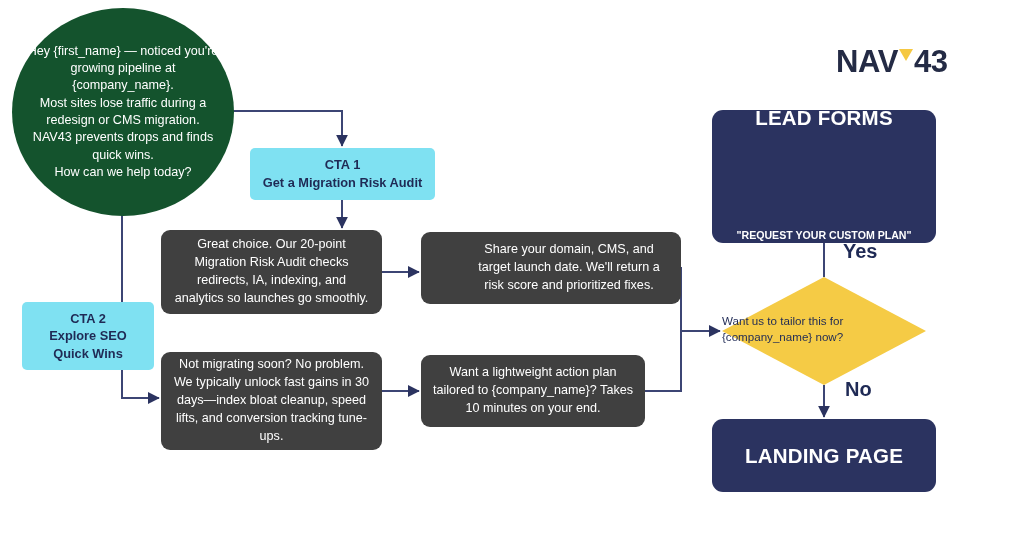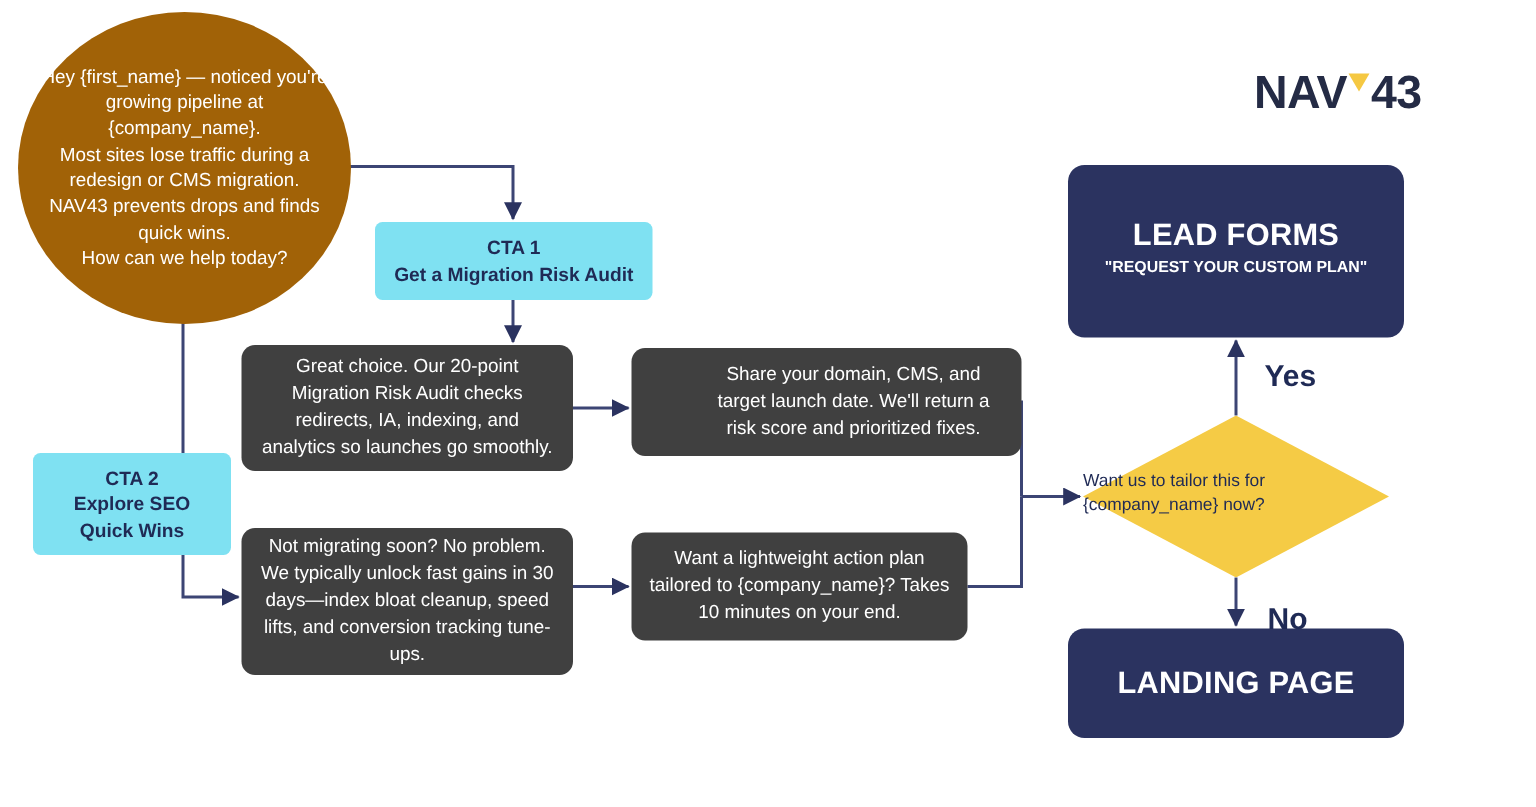--- a/index.html
+++ b/index.html
@@ -26,21 +26,21 @@
   }
 
   
   .ellipse-node {
     position: absolute;
     left: 12px;
     top: 8px;
     width: 222px;
     height: 208px;
     border-radius: 50%;
-    background: #a16207;
+    background: #14532d;
     display: flex;
     align-items: center;
     justify-content: center;
     z-index: 3;
   }
   .ellipse-text {
     color: #ffffff;
     font-size: 12.6px;
     line-height: 1.38;
     text-align: center;
@@ -97,21 +97,21 @@
   .outcome-node {
     position: absolute;
     background: #2b3360;
     border-radius: 11px;
     display: flex;
     flex-direction: column;
     align-items: center;
     justify-content: center;
     z-index: 3;
   }
-  #lead-forms { left: 712px; top: 110px; width: 224px; height: 115px; }
+  #lead-forms { left: 712px; top: 110px; width: 224px; height: 133px; justify-content: space-between; }
   #landing-page { left: 712px; top: 419px; width: 224px; height: 73px; }
   .outcome-title {
     color: #ffffff;
     font-size: 20.5px;
     font-weight: bold;
     letter-spacing: 0.2px;
     text-align: center;
   }
   .outcome-sub {
     color: #ffffff;
@@ -156,21 +156,21 @@
 
   
   .branch-label {
     position: absolute;
     color: #1f2a55;
     font-size: 20px;
     font-weight: bold;
     z-index: 4;
   }
   #label-yes { left: 843px; top: 240px; }
-  #label-no  { left: 845px; top: 378px; margin-top: 24px; }
+  #label-no  { left: 845px; top: 378px; }
 
   
   #brand {
     position: absolute;
     left: 836px;
     top: 46px;
     display: flex;
     align-items: flex-start;
     z-index: 4;
   }

